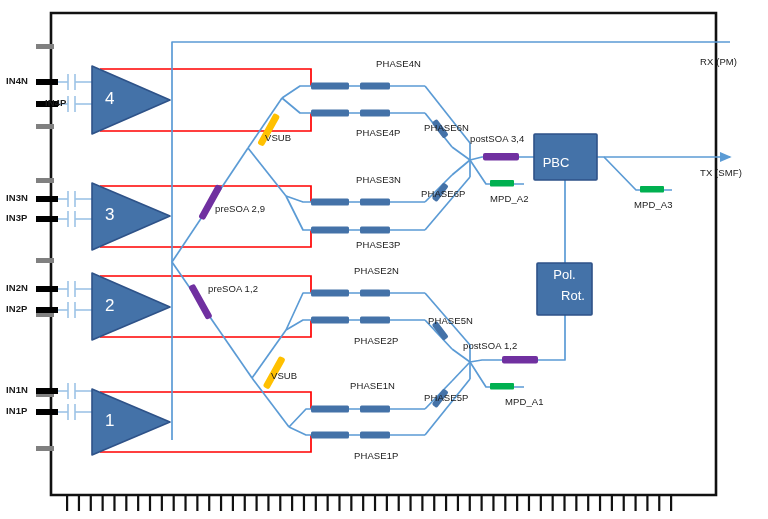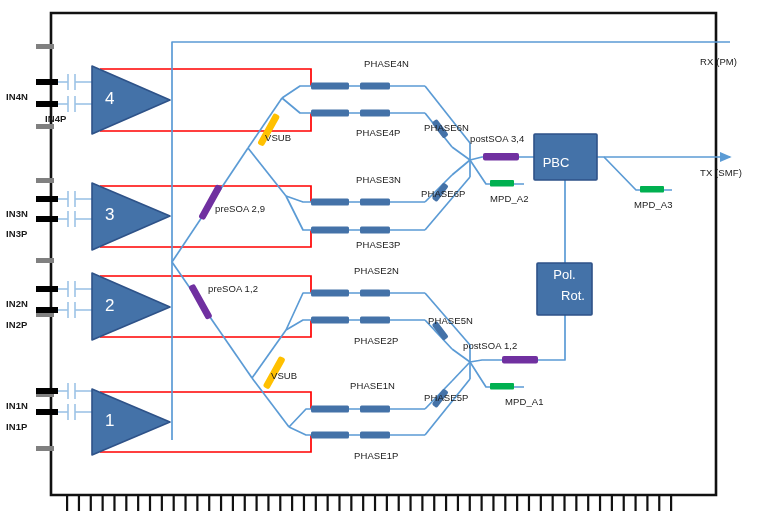--- a/index.html
+++ b/index.html
@@ -2,21 +2,21 @@
 <html><head>
 <meta charset="utf-8">
 <style>
   html,body{margin:0;padding:0;background:#ffffff;}
   body{width:768px;height:519px;overflow:hidden;
        font-family:"Liberation Sans", sans-serif;}
   #stage{position:relative;width:768px;height:519px;}
   #svgroot{position:absolute;left:0;top:0;width:768px;height:519px;}
   .lbl{position:absolute;font-family:"Liberation Sans",sans-serif;
        font-size:9.5px;color:#1a1a1a;white-space:nowrap;letter-spacing:.1px;}
-  .lbl.b{font-weight:bold;font-size:9.5px;margin-top:16px;}
+  .lbl.b{font-weight:bold;font-size:9.5px;}
   .blktxt{position:absolute;color:#ffffff;font-size:13px;
           font-family:"Liberation Sans",sans-serif;white-space:nowrap;
           text-align:center;}
   .ampnum{position:absolute;color:#ffffff;font-size:17px;
           font-family:"Liberation Sans",sans-serif;}
 </style>
 </head>
 <body>
 
 <div id="stage">
@@ -281,21 +281,21 @@
   <div class="lbl b" style="left:6px;  top:282px;">IN2N</div>
   <div class="lbl b" style="left:6px;  top:303px;">IN2P</div>
   <div class="lbl b" style="left:6px;  top:384px;">IN1N</div>
   <div class="lbl b" style="left:6px;  top:405px;">IN1P</div>
 
   <div class="ampnum" style="left:105px; top:89px;">4</div>
   <div class="ampnum" style="left:105px; top:205px;">3</div>
   <div class="ampnum" style="left:105px; top:296px;">2</div>
   <div class="ampnum" style="left:105px; top:411px;">1</div>
 
-  <div class="lbl" style="left:364px; top:58px;">PHASE4N</div>
+  <div class="lbl" style="left:376px; top:58px;">PHASE4N</div>
   <div class="lbl" style="left:356px; top:127px;">PHASE4P</div>
   <div class="lbl" style="left:356px; top:174px;">PHASE3N</div>
   <div class="lbl" style="left:356px; top:239px;">PHASE3P</div>
   <div class="lbl" style="left:354px; top:265px;">PHASE2N</div>
   <div class="lbl" style="left:354px; top:335px;">PHASE2P</div>
   <div class="lbl" style="left:350px; top:380px;">PHASE1N</div>
   <div class="lbl" style="left:354px; top:450px;">PHASE1P</div>
 
   <div class="lbl" style="left:424px; top:113px;margin-top:9px;">PHASE6N</div>
   <div class="lbl" style="left:421px; top:188px;">PHASE6P</div>

